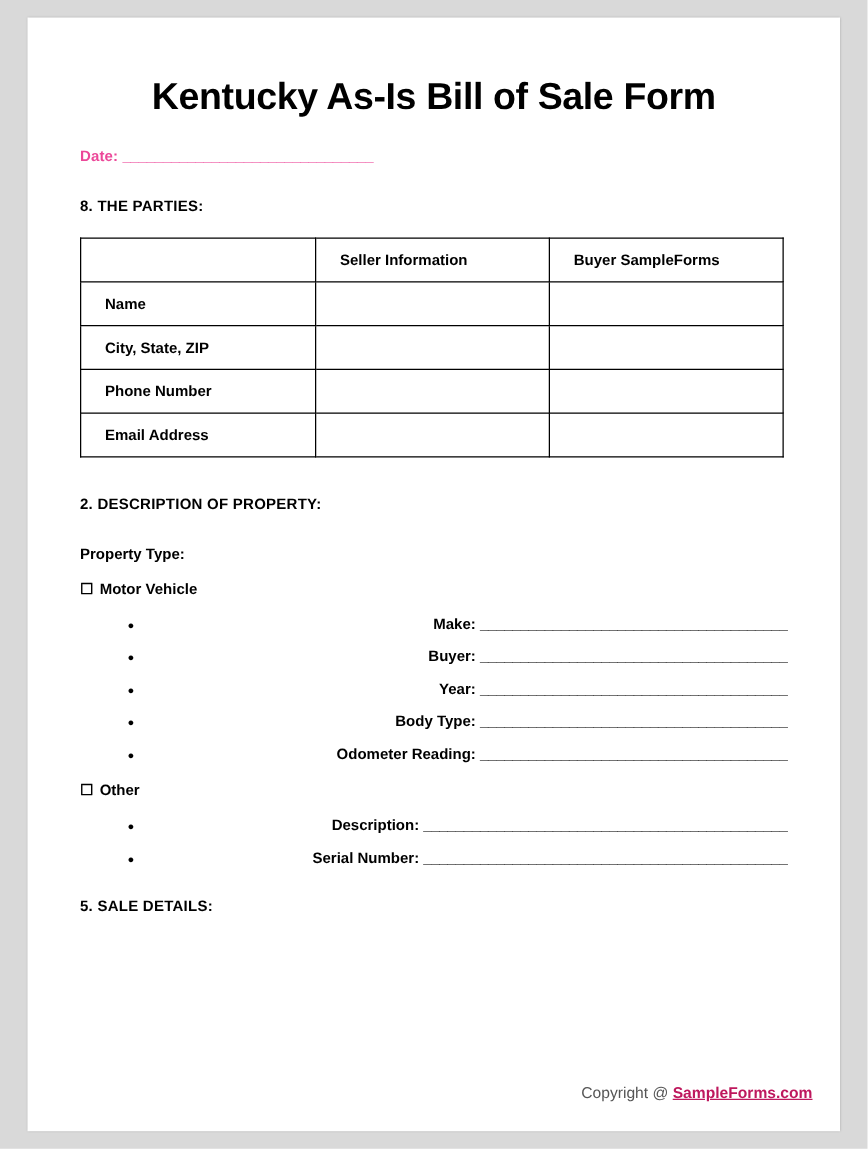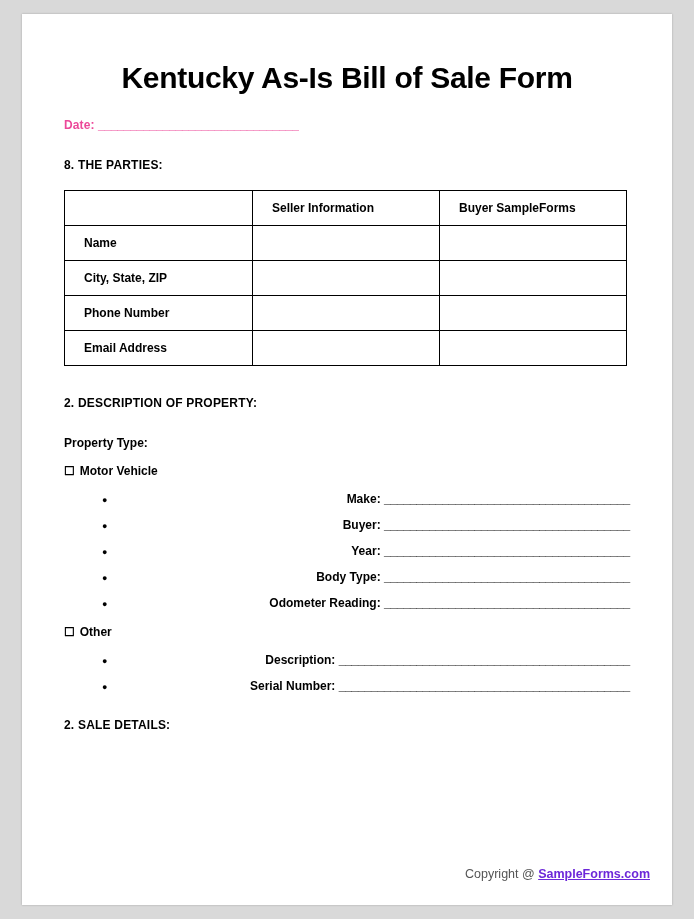--- a/index.html
+++ b/index.html
@@ -118,21 +118,21 @@
   }
   .footer {
     position: absolute;
     right: 22px;
     bottom: 24px;
     font-size: 12.5px;
     color: #555555;
     white-space: nowrap;
   }
   .footer .brand {
-    color: #6d28d9;
+    color: #be185d;
     font-weight: bold;
     text-decoration: underline;
   }
   .underscore {
     font-weight: bold;
     letter-spacing: -0.2px;
   }
 </style>
 </head>
 <body>
@@ -201,20 +201,20 @@
 
     <div class="checkline">
       <span class="checkbox-glyph">☐</span><span>Other</span>
     </div>
 
     <ul class="fields">
       <li><span>Description: </span><span class="underscore">_____________________________________________</span></li>
       <li><span> Serial Number: </span><span class="underscore">_____________________________________________</span></li>
     </ul>
 
-    <div class="section-head sec3">2. SALE DETAILS:</div>
+    <div class="section-head sec3">5. SALE DETAILS:</div>
 
   </div>
 
   <div class="footer">
     <span>Copyright @ </span><span class="brand">SampleForms.com</span>
   </div>
 </div>
 
 </body></html>

